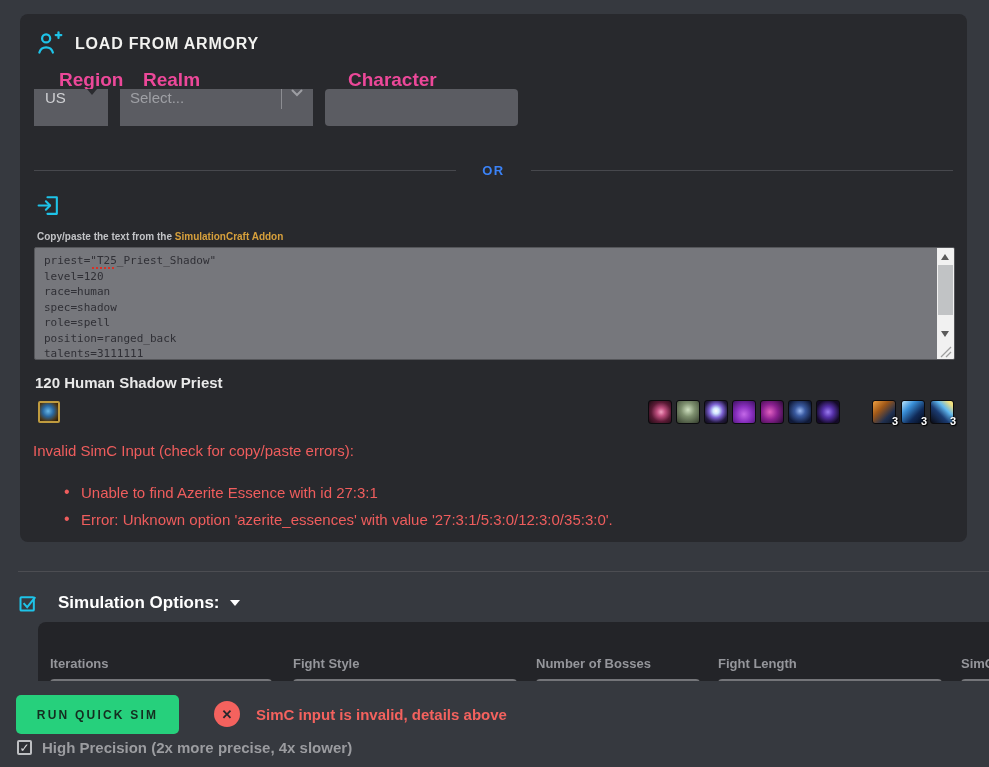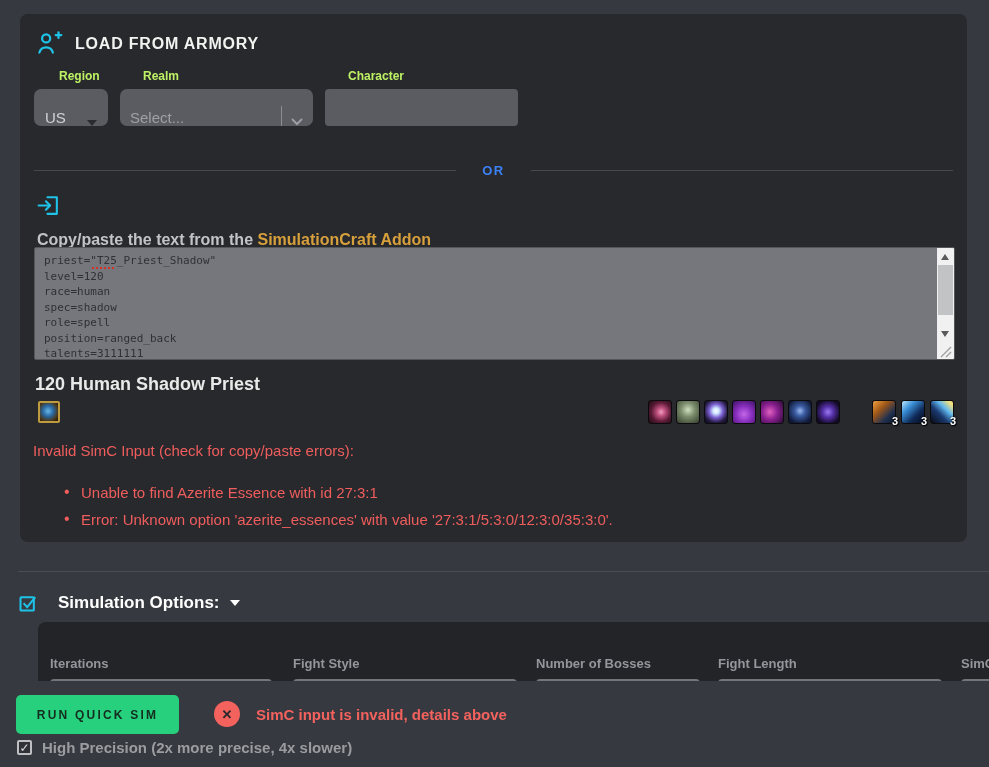--- a/index.html
+++ b/index.html
@@ -17,29 +17,29 @@
     position:absolute; left:20px; top:14px;
     width:947px; height:528px;
     background:#28292d;
     border-radius:8px;
   }
   .sec-head { position:absolute; display:flex; align-items:center; gap:12px; }
   .sec-title { font-size:16px; font-weight:700; letter-spacing:0.8px; color:#f2f2f0; }
   #armory-head { left:16px; top:16px; }
   #simc-head   { left:16px; top:179px; }
 
-  .field-label { position:absolute; font-size:12px; font-weight:700; color:#bef264;padding-left:21px; }
+  .field-label { position:absolute; font-size:19px; font-weight:700; color:#ec4899;padding-left:21px; }
   #region-label { left:18px;  top:55px; }
   #realm-label  { left:102px; top:55px; }
   #char-label   { left:307px; top:55px; }
 
   .selectbox {
     position:absolute; top:75px; height:37px;
-    background:#5b5c62; border-radius:7px;
-    display:flex; align-items:flex-end;
+    background:#5b5c62; border-radius:0;
+    display:flex; align-items:flex-start;
   }
   #region-select { left:14px; width:74px; padding:0 11px; justify-content:space-between; cursor:pointer; }
   #region-value  { color:#d0d1d4; font-size:15px; }
   .tri-down {
     width:0; height:0;
     border-left:5px solid transparent; border-right:5px solid transparent;
     border-top:6px solid #2a2b2f;
   }
   #realm-select { left:100px; width:193px; cursor:pointer; }
   #realm-placeholder { color:#9fa0a5; font-size:15px; padding-left:10px; flex:1; }
@@ -48,21 +48,21 @@
   #char-input {
     position:absolute; left:305px; top:75px; width:193px; height:37px;
     background:#5b5c62; border:none; border-radius:4px;
     color:#e4e4e6; font-size:15px; padding:0 10px; outline:none;
   }
 
   .or-row { position:absolute; left:14px; right:14px; top:149px; display:flex; align-items:center; gap:26px; }
   .or-line { flex:1; height:1px; background:#47484d; }
   .or-text { color:#3b82f6; font-size:13px; font-weight:700; letter-spacing:1.5px; }
 
-  .help-line { position:absolute; left:17px; top:217px; font-size:16px; font-weight:600; color:#c2c3c6; }
+  .help-line { position:absolute; left:17px; top:217px; font-size:10px; font-weight:600; color:#c2c3c6; }
   .help-link { color:#d7a03c; text-decoration:none; cursor:pointer; }
 
   
   .simc-box {
     position:absolute; left:14px; top:233px; width:921px; height:113px;
     background:#76777c; border:1px solid #55565a; border-radius:2px;
     overflow:hidden; cursor:text;
   }
   #simc-text {
     position:absolute; left:9px; top:5px; right:24px; bottom:0;
@@ -75,21 +75,21 @@
     background:repeating-linear-gradient(90deg,#d93025 0 2px,transparent 2px 4px);
   }
   .sb { position:absolute; top:0; right:0; width:17px; height:95px; background:#f1f1f1; }
   .sb-arrow { position:absolute; left:4px; width:0; height:0; }
   .sb-up   { top:6px;  border-left:4.5px solid transparent; border-right:4.5px solid transparent; border-bottom:6px solid #5a5a5a; }
   .sb-down { top:83px; border-left:4.5px solid transparent; border-right:4.5px solid transparent; border-top:6px solid #5a5a5a; }
   .sb-thumb { position:absolute; left:1px; top:17px; width:15px; height:50px; background:#c1c3c5; }
   .sb-corner { position:absolute; right:0; bottom:0; width:17px; height:16px; background:#f1f1f1; }
 
   
-  .summary { position:absolute; left:15px; top:360px; font-size:18px; font-weight:700; color:#e9e9e9; }
+  .summary { position:absolute; left:15px; top:360px; font-size:15px; font-weight:700; color:#e9e9e9; }
   .item-icon {
     position:absolute; left:18px; top:387px; width:22px; height:22px;
     border:2px solid #bf9b3f; border-radius:2px;
     background:radial-gradient(circle at 45% 45%, #68b8e8 0%, #2a68a0 38%, #4a3618 72%, #201408 100%);
     cursor:pointer;
   }
   .right-icons { position:absolute; right:13px; top:386px; display:flex; align-items:flex-start; }
   #talent-icons { display:flex; gap:4px; }
   #essence-icons { display:flex; gap:5px; margin-left:32px; }
   .witem {

